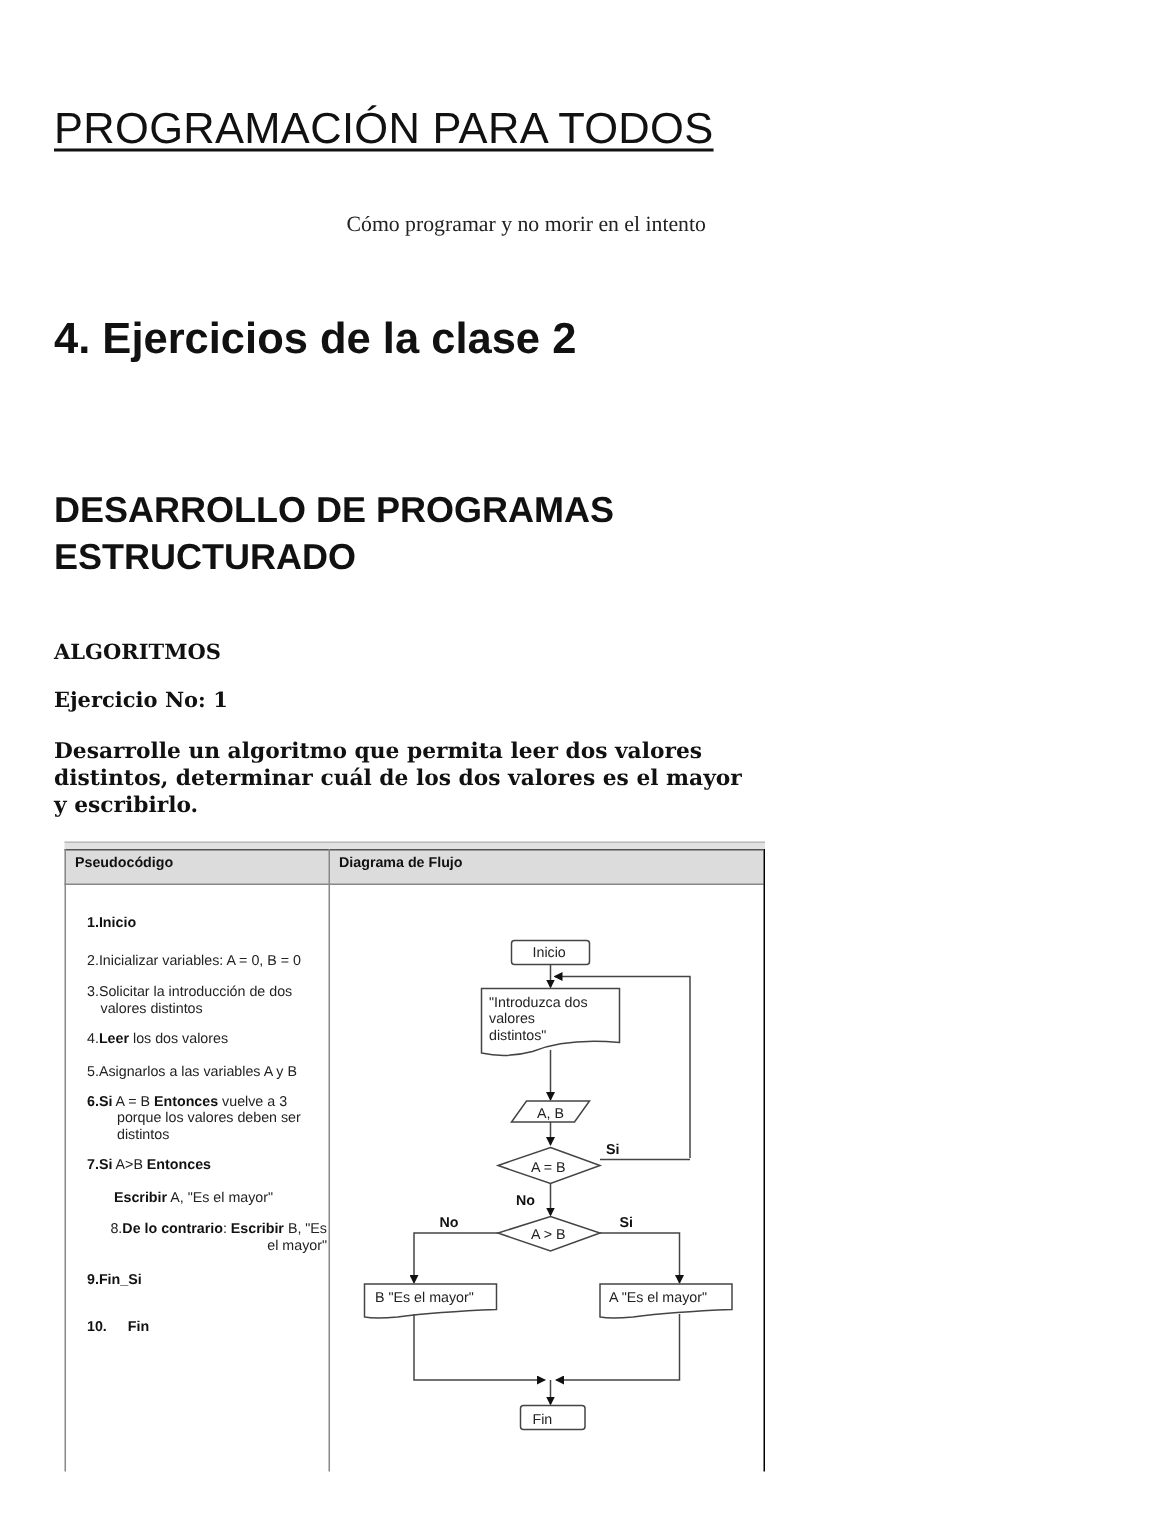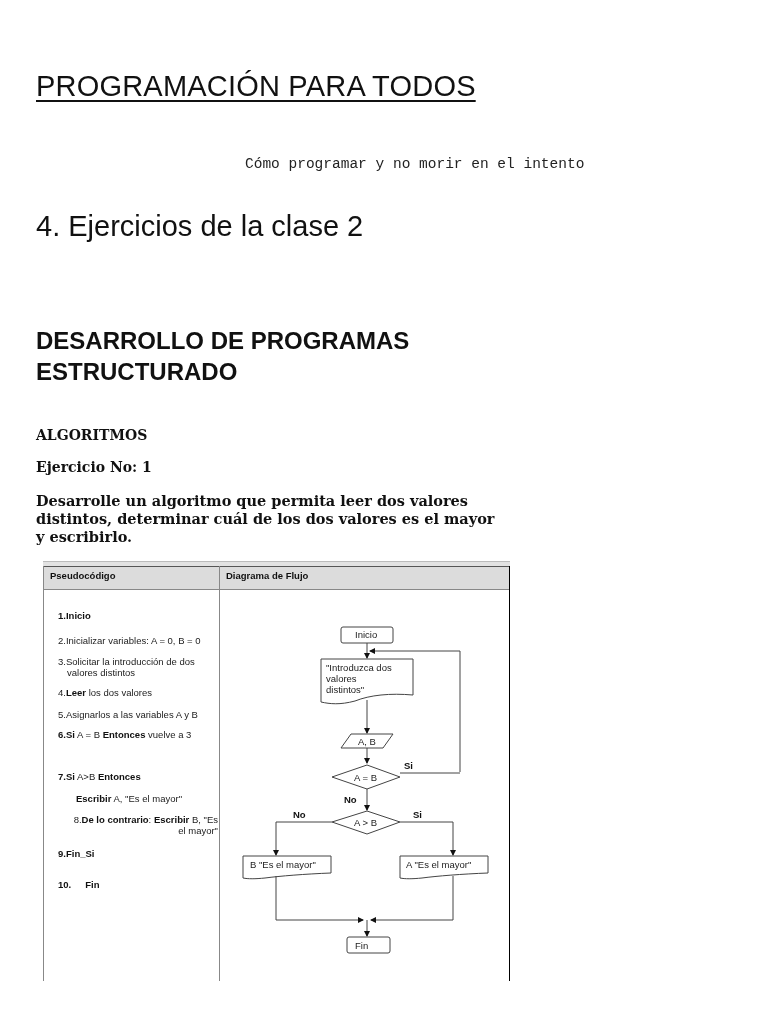--- a/index.html
+++ b/index.html
@@ -5,25 +5,25 @@
     html, body { margin: 0; padding: 0; background: #ffffff; }
     body { width: 768px; height: 1024px; position: relative; overflow: hidden; color: #111; }
     .site-title {
       position: absolute; left: 36px; top: 70px;
       font-family: Liberation Sans, sans-serif; font-size: 29px; font-weight: normal;
       text-decoration: underline; text-decoration-thickness: 2px; text-underline-offset: 4px;
       margin: 0; color: #111; letter-spacing: 0.2px;
     }
     .tagline {
       position: absolute; left: 231px; top: 142px;
-      font-family: Liberation Mono, monospace; font-size: 14.5px; color: #222; margin: 14px;
+      font-family: Liberation Serif, serif; font-size: 14.5px; color: #222; margin: 0;
     }
     .post-title {
       position: absolute; left: 36px; top: 210px;
-      font-family: "Liberation Sans", sans-serif; font-size: 29px; font-weight: normal; margin: 0; color: #111;
+      font-family: "Liberation Sans", sans-serif; font-size: 29px; font-weight: bold; margin: 0; color: #111;
     }
     .section-heading {
       position: absolute; left: 36px; top: 325px; width: 420px;
       font-family: "Liberation Sans", sans-serif; font-size: 24px; font-weight: bold; line-height: 31px; margin: 0; color: #111;
     }
     .label {
       position: absolute; left: 36px;
       font-family: "DejaVu Serif", serif; font-weight: bold; font-size: 14px; margin: 0; color: #111;
     }
     .label.algo { top: 427px; }
@@ -95,20 +95,21 @@
       <span class="indent">valores distintos</span>
     </div>
     <div class="step" style="top:98px;">
       <span>4.</span><b>Leer</b><span> los dos valores</span>
     </div>
     <div class="step" style="top:120px;">
       <span>5.</span><span>Asignarlos a las variables A y B</span>
     </div>
     <div class="step" style="top:140px;">
       <b>6.</b><b>Si</b><span> A = B </span><b>Entonces</b><span> vuelve a 3</span>
+      <span class="indent" style="padding-left:20px;">porque los valores deben ser distintos</span>
     </div>
     <div class="step" style="top:182px;">
       <b>7.</b><b>Si</b><span> A&gt;B  </span><b>Entonces</b>
     </div>
     <div class="step" style="top:204px; left:33px;">
       <b>Escribir</b><span>  A, "Es el mayor"</span>
     </div>
     <div class="step" style="top:225px;text-align:right;">
       <span>8.</span><b>De lo contrario</b><span>: </span><b>Escribir</b><span> B, "Es</span>
       <span class="indent" style="padding-left:10px;">el mayor"</span>

